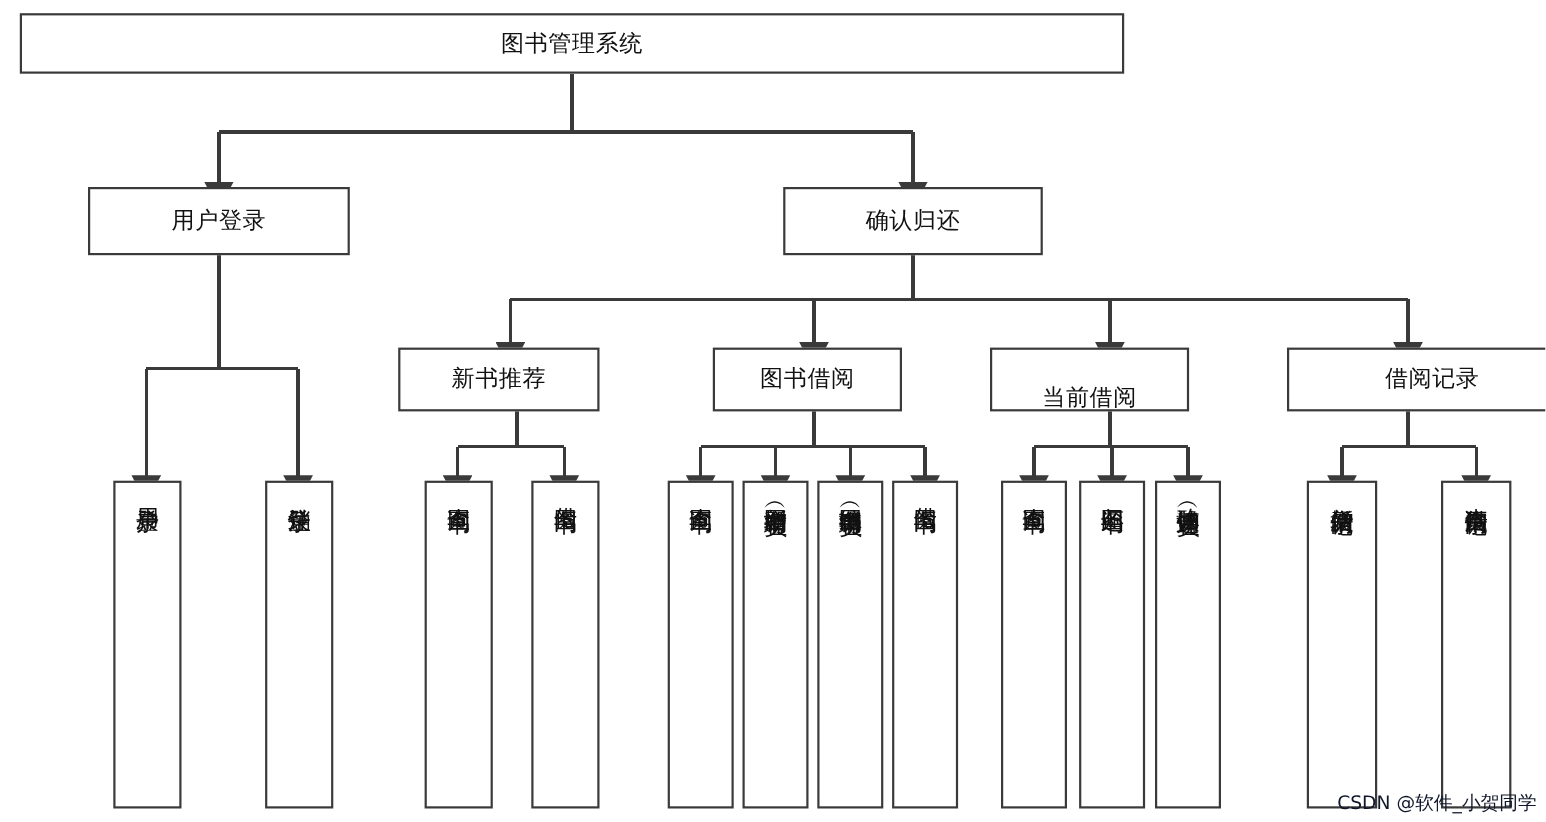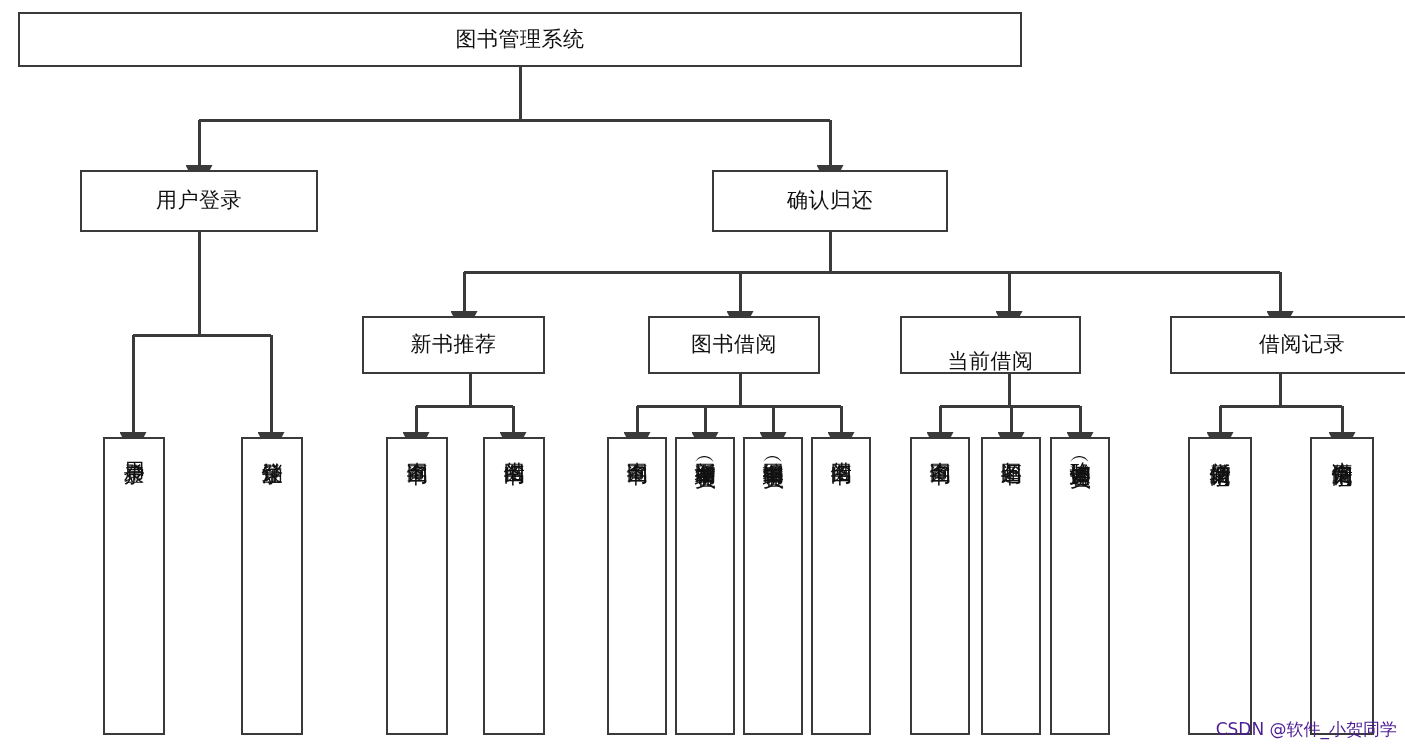--- a/index.html
+++ b/index.html
@@ -54,21 +54,21 @@
     line-height: 1.06;
     letter-spacing: 1px;
     white-space: nowrap;
     margin: 0 auto;
   }
   #watermark {
     position: absolute;
     right: 8px;
     bottom: 6px;
     font-size: 17px;
-    color: #4c1d95;
+    color: #0f172a;
     font-family: "DejaVu Sans", "Liberation Sans", sans-serif;
     white-space: nowrap;
     user-select: none;
   }
 </style>
 </head>
 <body>
 
 <div id="canvas">
   <svg id="wires" viewBox="0 0 1405 747" xmlns="http://www.w3.org/2000/svg">

